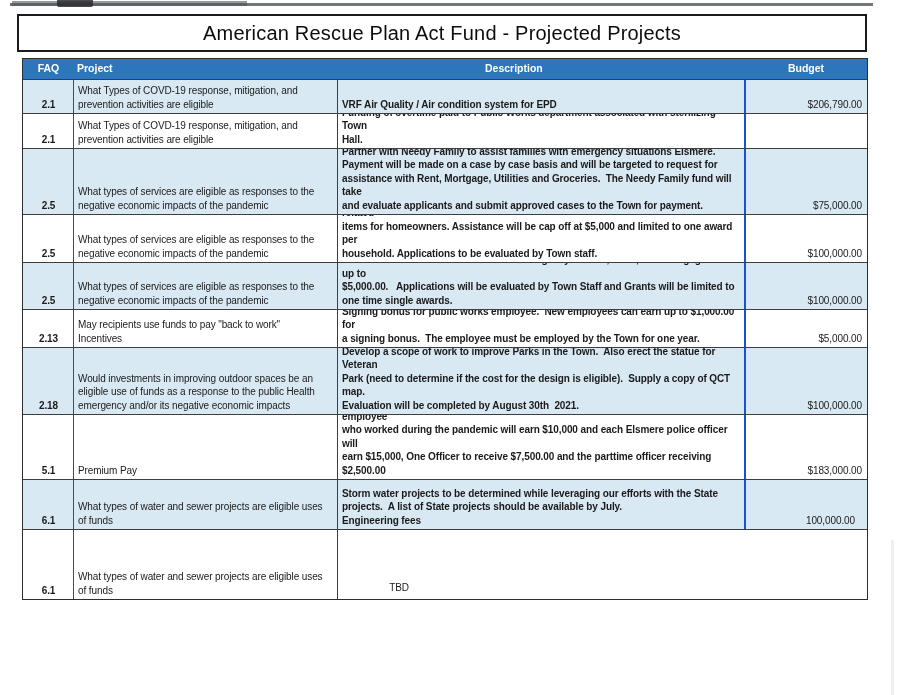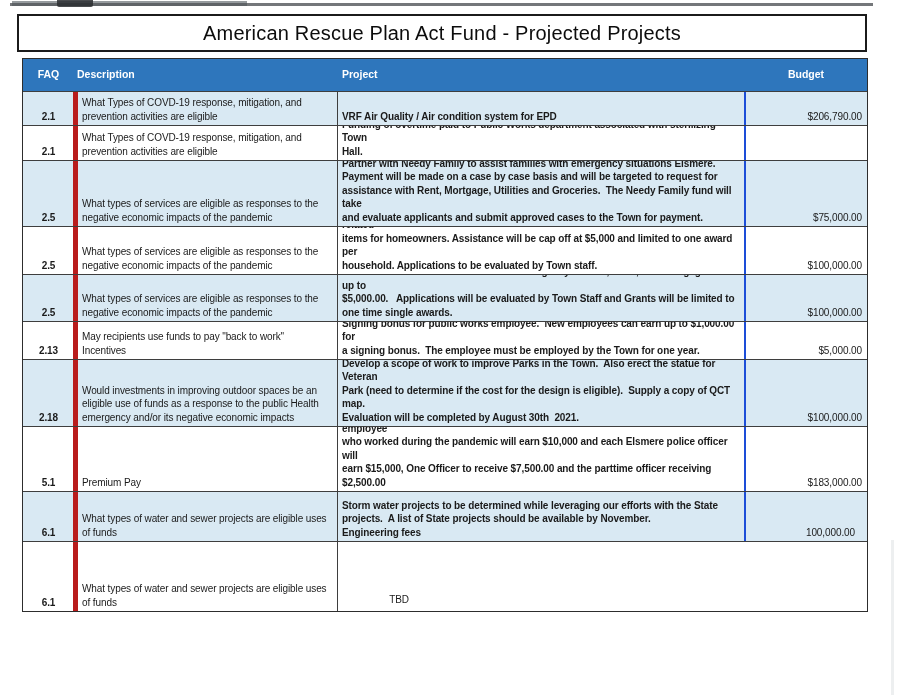--- a/index.html
+++ b/index.html
@@ -35,21 +35,21 @@
   .row { display: flex; border-top: 1px solid #3e3e3e; }
   .row:first-child { border-top: none; }
   .shade { background: #d9e9f3; }
 
   .c {
     overflow: hidden; display: flex; align-items: flex-end;
     font-size: 10px; line-height: 13.4px; letter-spacing: -0.1px;
     padding: 1px 3px 2px 4px;
   }
   .c.faq  { width: 50px;  justify-content: center; font-weight: bold; }
-  .c.desc { width: 265px; border-left: 5px solid #b91c1c; border-right: 1px solid #3e3e3e; }
+  .c.desc { width: 265px; border-left: 1px solid #b91c1c; border-right: 1px solid #3e3e3e; }
   .c.proj { width: 408px; border-right: 2px solid #1d4ed8; font-weight: bold; }
   .c.budg { width: 121px; justify-content: flex-end; padding-right: 5px; }
   .pre { white-space: pre-wrap; }
 
   .hdr { background: #2e76bc; }
   .hdr .c {
     border: none; color: #ffffff; font-weight: bold;
     font-size: 10.5px; align-items: center; padding-bottom: 2px; letter-spacing: 0;
   }
   .hdr .budg { justify-content: center; }
@@ -65,24 +65,24 @@
 <div class="scan-blob"></div>
 <div class="scan-dot"></div>
 <div class="scan-edge"></div>
 
 <div class="title-box">
   <span>American Rescue Plan Act Fund - Projected Projects</span>
 </div>
 
 <div class="tbl">
 
-  <div class="row hdr" style="height:32px">
+  <div class="row hdr" style="height:20px">
     <div class="c faq">FAQ</div>
+    <div class="c proj">Project</div>
     <div class="c desc">Description</div>
-    <div class="c proj">Project</div>
     <div class="c budg">Budget</div>
   </div>
 
   <div class="row shade" style="height:34px">
     <div class="c faq">2.1</div>
     <div class="c desc pre">What Types of COVD-19 response, mitigation, and
 prevention activities are eligible</div>
     <div class="c proj pre">VRF Air Quality / Air condition system for EPD</div>
     <div class="c budg">$206,790.00</div>
   </div>
@@ -154,21 +154,21 @@
 earn $15,000, One Officer to receive $7,500.00 and the parttime officer receiving
 $2,500.00</div>
     <div class="c budg">$183,000.00</div>
   </div>
 
   <div class="row shade" style="height:50px">
     <div class="c faq">6.1</div>
     <div class="c desc pre">What types of water and sewer projects are eligible uses
 of funds</div>
     <div class="c proj pre">Storm water projects to be determined while leveraging our efforts with the State
-projects.  A list of State projects should be available by November.
+projects.  A list of State projects should be available by July.
 Engineering fees</div>
     <div class="c budg pad">100,000.00</div>
   </div>
 
   <div class="row" style="height:70px">
     <div class="c faq">6.1</div>
     <div class="c desc pre">What types of water and sewer projects are eligible uses
 of funds</div>
     <div class="c budg ctr">TBD</div>
   </div>

